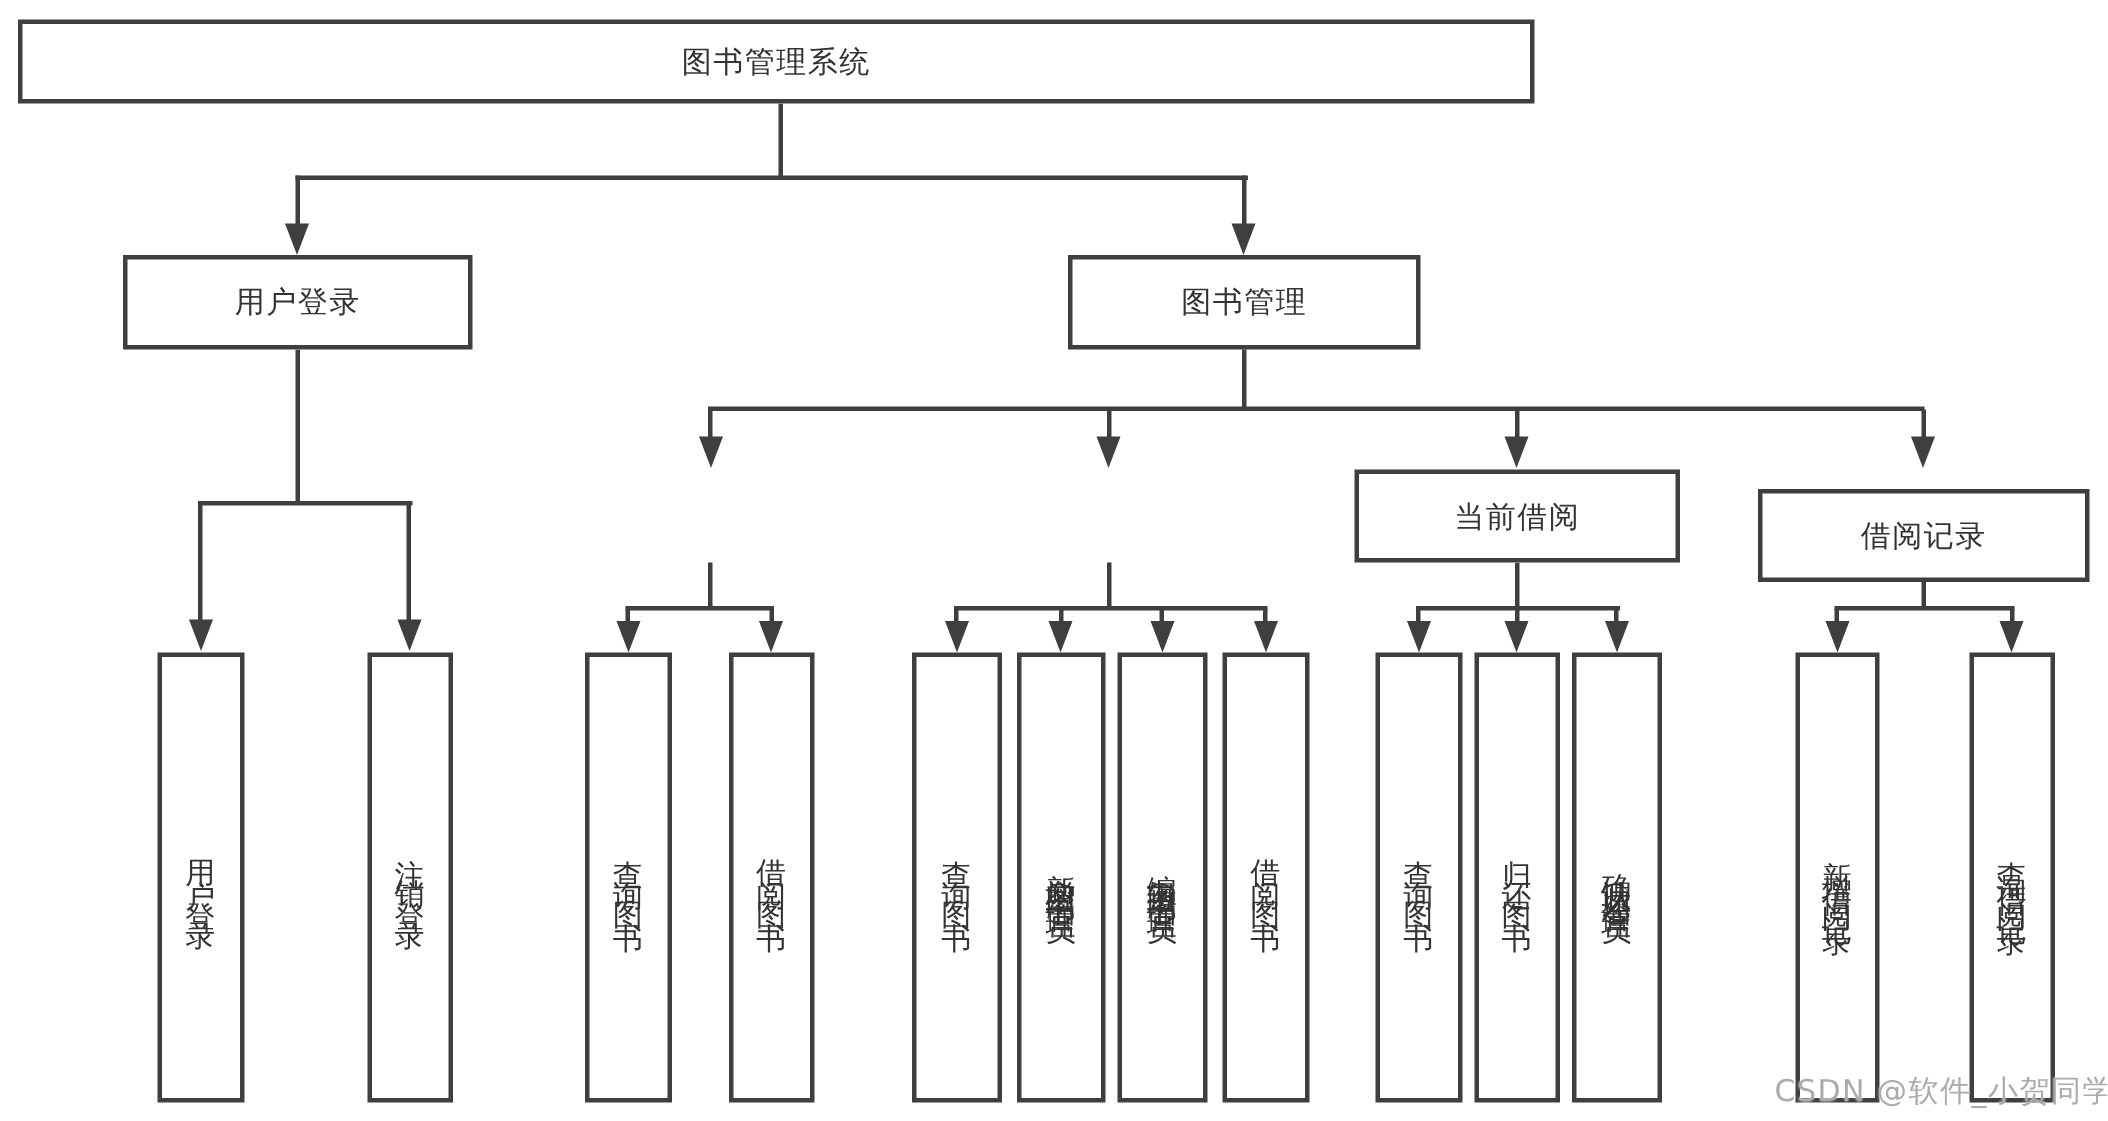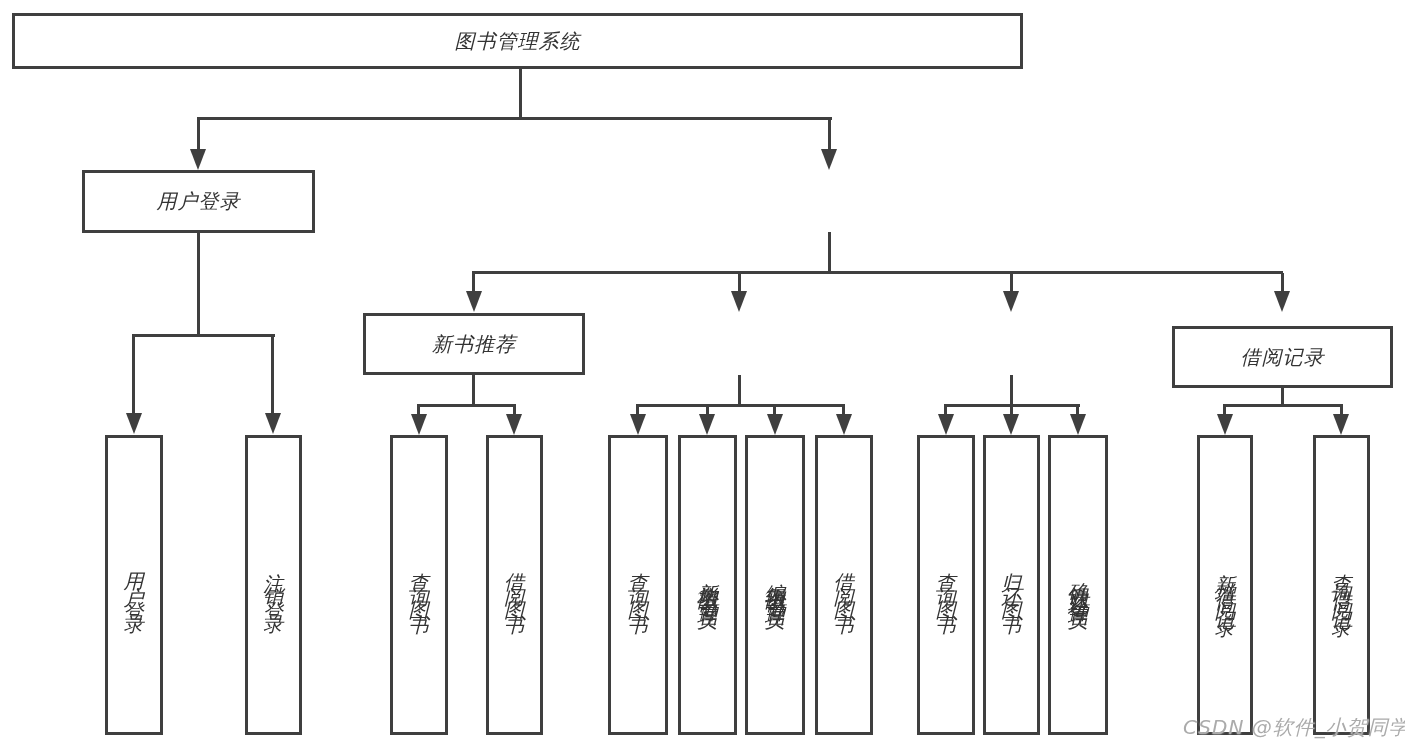--- a/index.html
+++ b/index.html
@@ -6,21 +6,20 @@
     --line:#3f3f3f;
     --text:#333333;
     --wm:#ababab;
     --bg:#ffffff;
   }
   html,body{margin:0;padding:0;background:var(--bg);}
   .canvas{
     position:relative;width:1405px;height:747px;background:var(--bg);
     font-family:"DejaVu Sans","Liberation Sans",sans-serif;
     overflow:hidden;
-    font-style:italic;
   }
   
   .vl{position:absolute;width:3px;background:var(--line);}
   .hl{position:absolute;height:3px;background:var(--line);}
   .ah{position:absolute;width:0;height:0;
       border-left:8px solid transparent;border-right:8px solid transparent;
       border-top:21px solid var(--line);}
   
   .hbox{position:absolute;box-sizing:border-box;border:3px solid var(--line);
         background:#fff;display:flex;align-items:center;justify-content:center;}
@@ -96,23 +95,26 @@
   <div class="vl" style="left:1340px;top:406px;height:12px"></div>
   <div class="ah" style="left:1333px;top:414px"></div>
 
   <div class="hbox" style="left:12px;top:13px;width:1011px;height:56px">
     <span class="hlabel">图书管理系统</span>
   </div>
 
   <div class="hbox" style="left:82px;top:170px;width:233px;height:63px">
     <span class="hlabel">用户登录</span>
   </div>
+  <div class="hbox" style="left:712px;top:170px;width:235px;height:63px">
+    <span class="hlabel">图书管理</span>
+  </div>
 
-  <div class="hbox" style="left:363px;top:313px;width:222px;height:62px">
-    <span class="hlabel">新书推荐</span>
+  <div class="hbox" style="left:903px;top:313px;width:217px;height:62px">
+    <span class="hlabel">当前借阅</span>
   </div>
   <div class="hbox" style="left:1172px;top:326px;width:221px;height:62px">
     <span class="hlabel">借阅记录</span>
   </div>
 
   <div class="vbox" style="left:105px;width:58px">
     <span class="vlabel" style="letter-spacing: 14px;">用户登录</span>
   </div>
   <div class="vbox" style="left:245px;width:57px">
     <span class="vlabel" style="letter-spacing: 14px;">注销登录</span>

